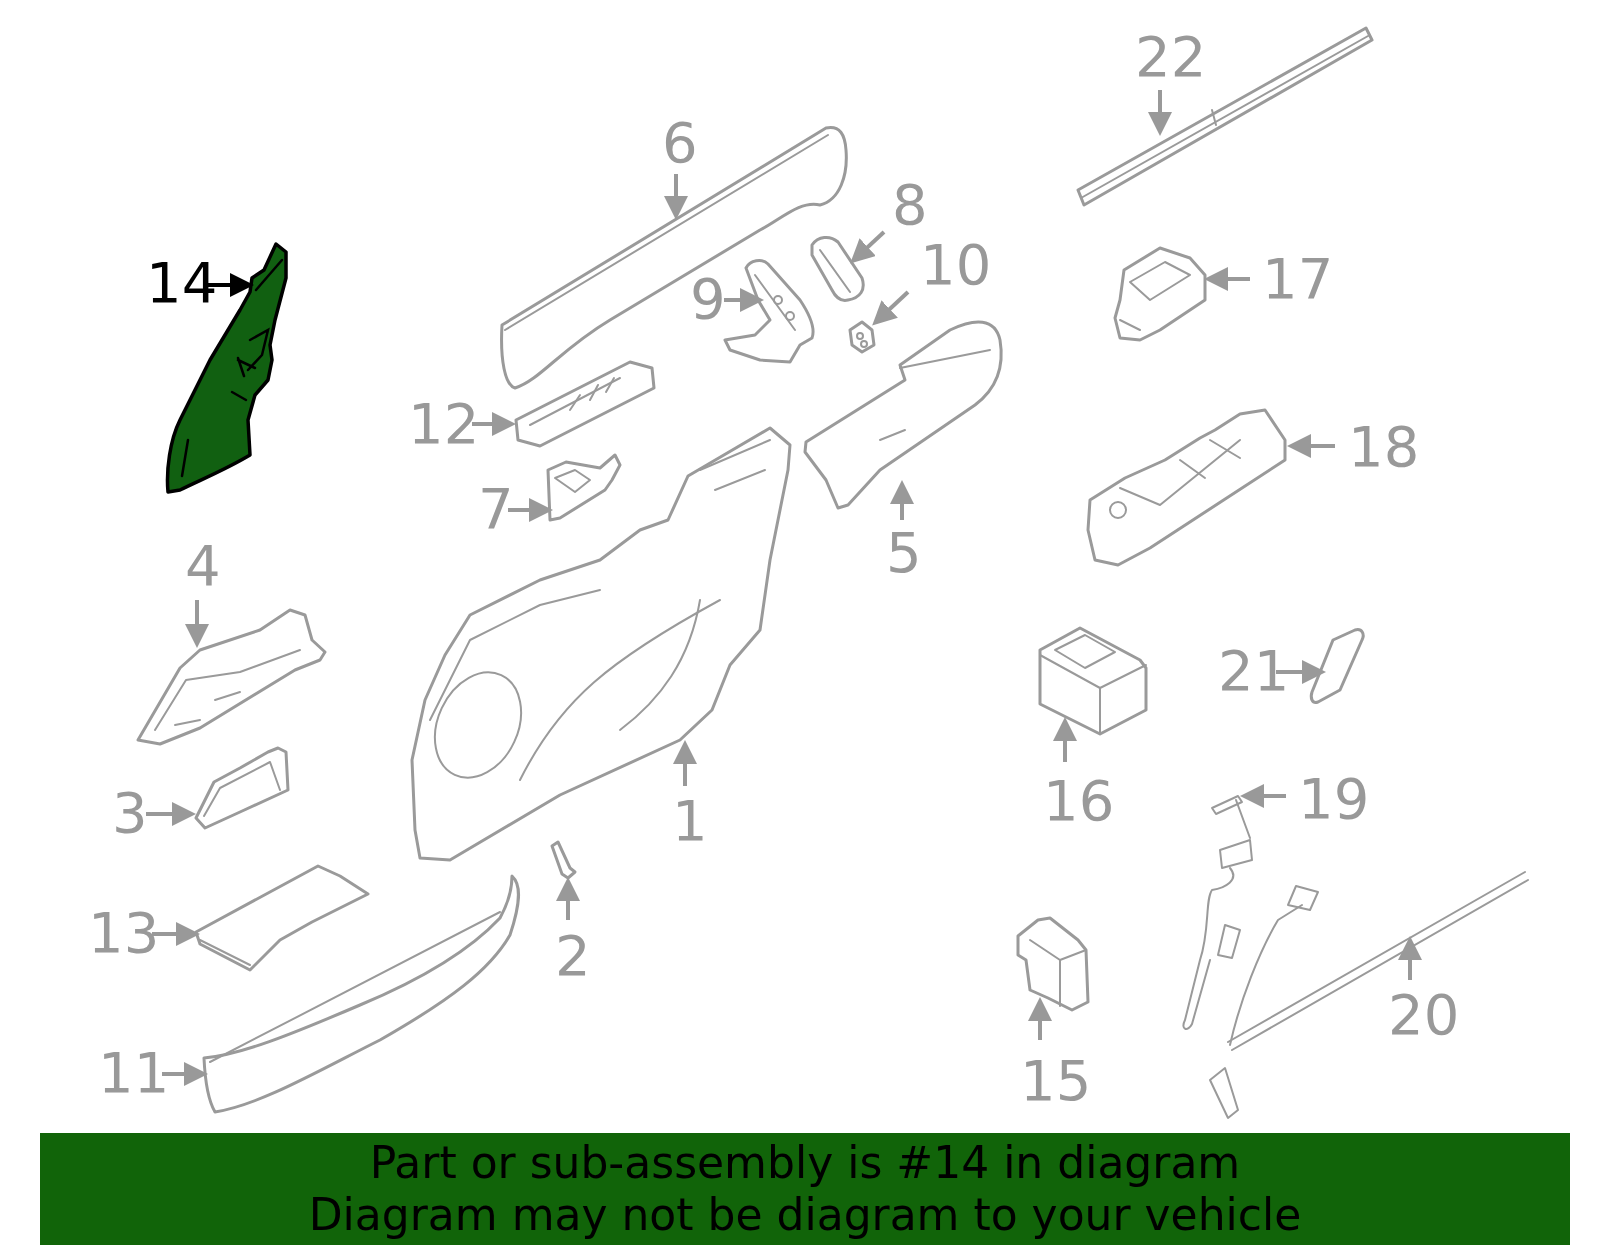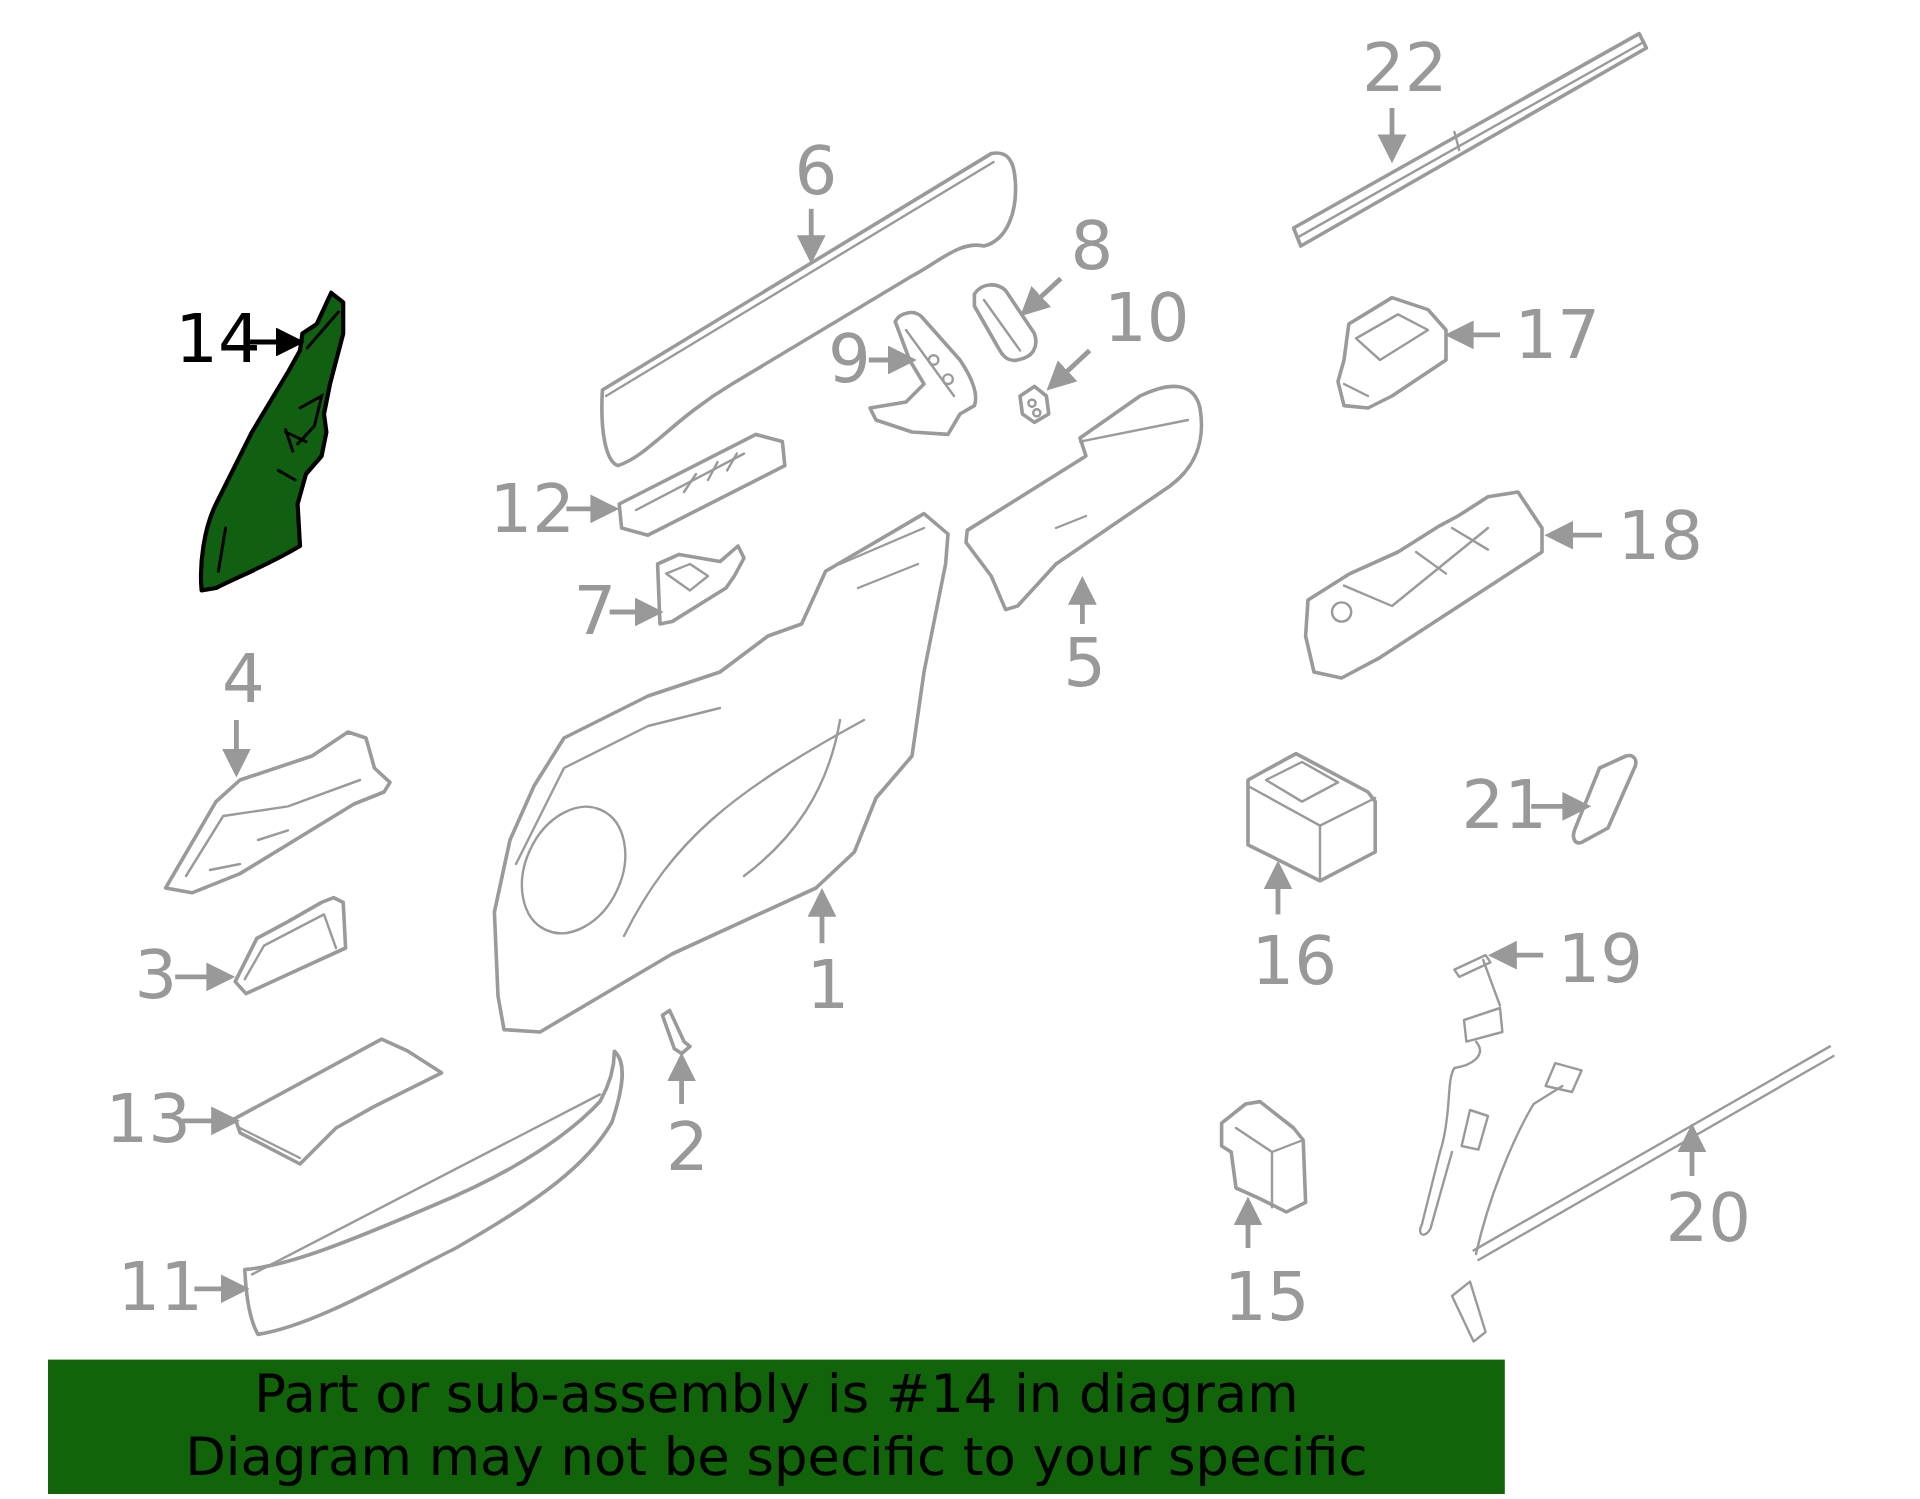--- a/index.html
+++ b/index.html
@@ -6,21 +6,21 @@
   body { width:1600px; height:1249px; position:relative; overflow:hidden; font-family:"DejaVu Sans", sans-serif; }
   #diagram { position:absolute; left:0; top:0; width:1600px; height:1130px; }
   .part { fill:none; stroke:#9a9a9a; stroke-width:3; stroke-linejoin:round; stroke-linecap:round; }
   .part-thin { fill:none; stroke:#9a9a9a; stroke-width:2; stroke-linejoin:round; stroke-linecap:round; }
   .hl { fill:#116011; stroke:#000000; stroke-width:3.5; stroke-linejoin:round; }
   .hl-line { fill:none; stroke:#000000; stroke-width:2.5; stroke-linecap:round; }
   .callout-text { font-family:"DejaVu Sans", sans-serif; font-size:56px; fill:#999999; }
   .callout-text.hl-text { fill:#000000; }
   .arrow { stroke:#999999; stroke-width:4; fill:none; }
   .arrow.hl-arrow { stroke:#000000; }
-  #banner { position:absolute; left:40px; top:1133px; width:1214px; height:112px; background:#116409;
+  #banner { position:absolute; left:40px; top:1133px; width:1530px; height:112px; background:#116409;
             display:flex; flex-direction:column; align-items:center; justify-content:center; }
   #banner span { font-family:"DejaVu Sans", sans-serif; font-size:44px; color:#000000; line-height:52px; white-space:nowrap; }
 </style>
 </head>
 <body>
 
 <svg id="diagram" viewBox="0 0 1600 1130" xmlns="http://www.w3.org/2000/svg">
   <defs>
     <marker id="ah" markerWidth="6" markerHeight="6" refX="4" refY="3" orient="auto" markerUnits="strokeWidth">
       <path d="M0,0 L6,3 L0,6 z" fill="#999999"></path>
@@ -248,14 +248,14 @@
     <path class="hl-line" d="M182,476 L188,440"></path>
   </g>
   <g>
     <text class="callout-text hl-text" x="146" y="302">14</text>
     <line class="arrow hl-arrow" x1="206" y1="285" x2="246" y2="285" marker-end="url(#ahk)"></line>
   </g>
 </svg>
 
 <div id="banner">
   <span>Part or sub-assembly is #14 in diagram</span>
-  <span>Diagram may not be specific to your specific</span>
+  <span>Diagram may not be diagram to your vehicle</span>
 </div>
 
 </body></html>

